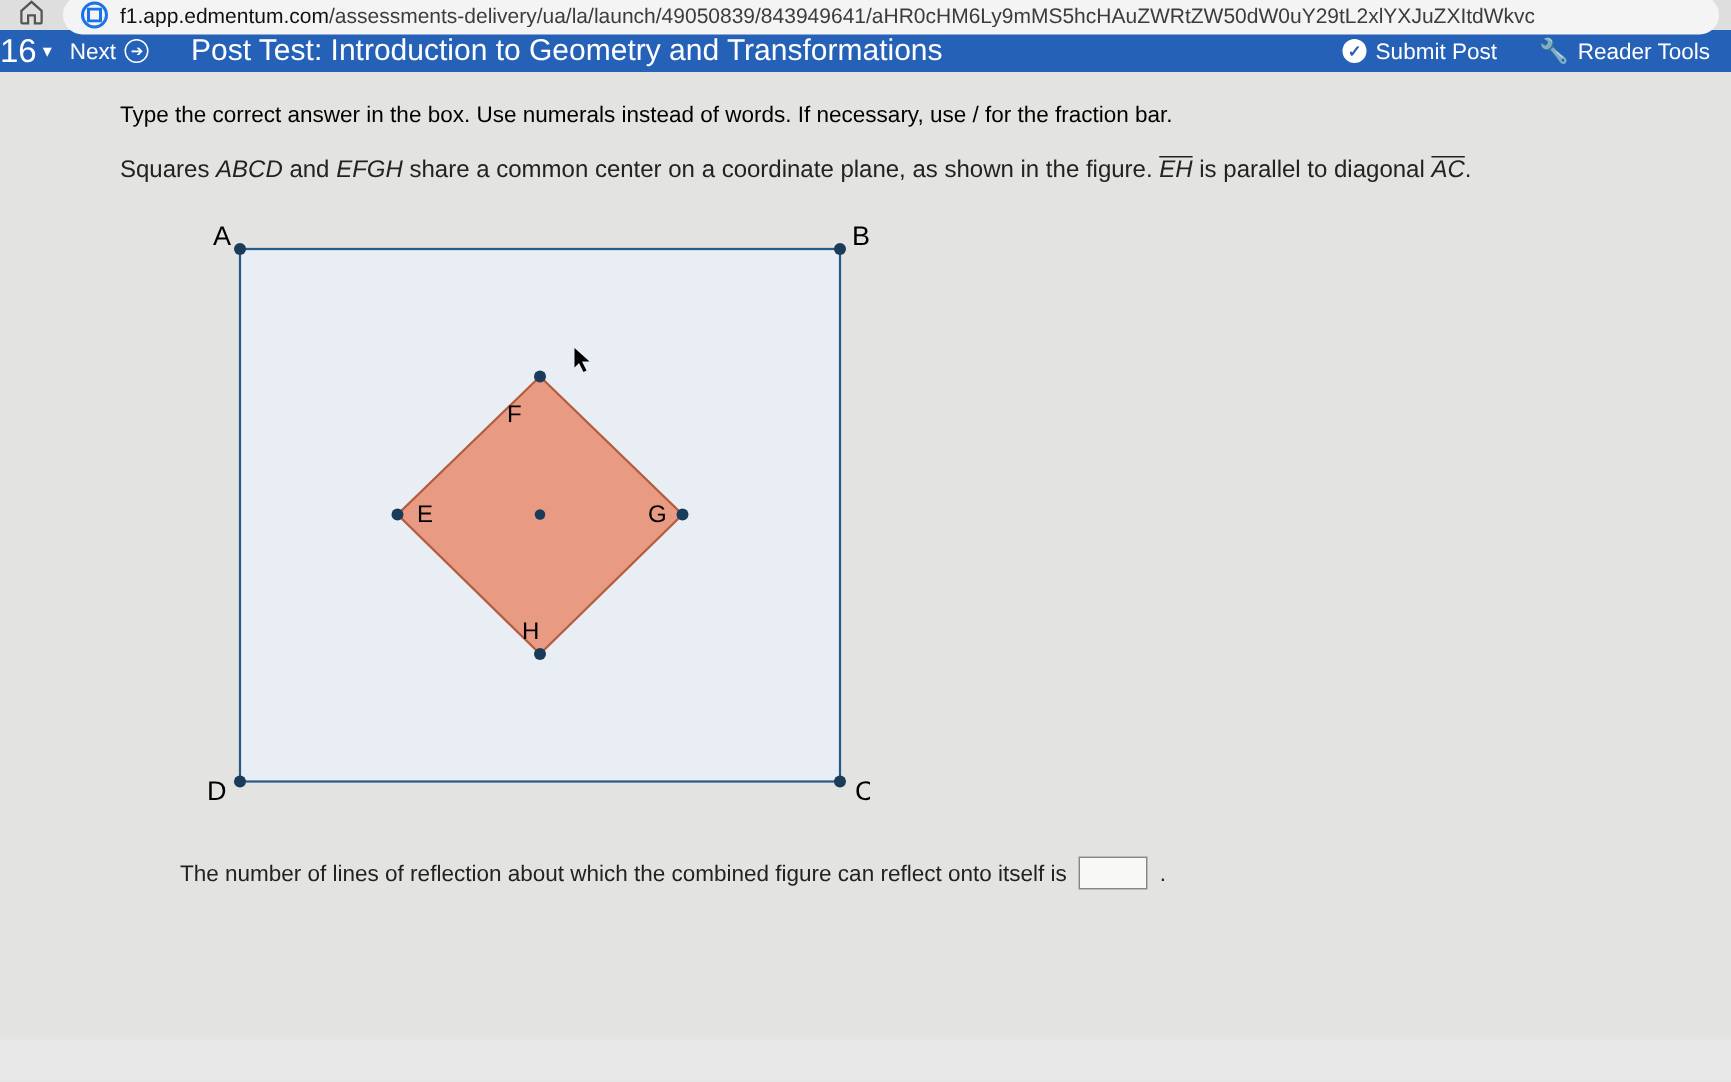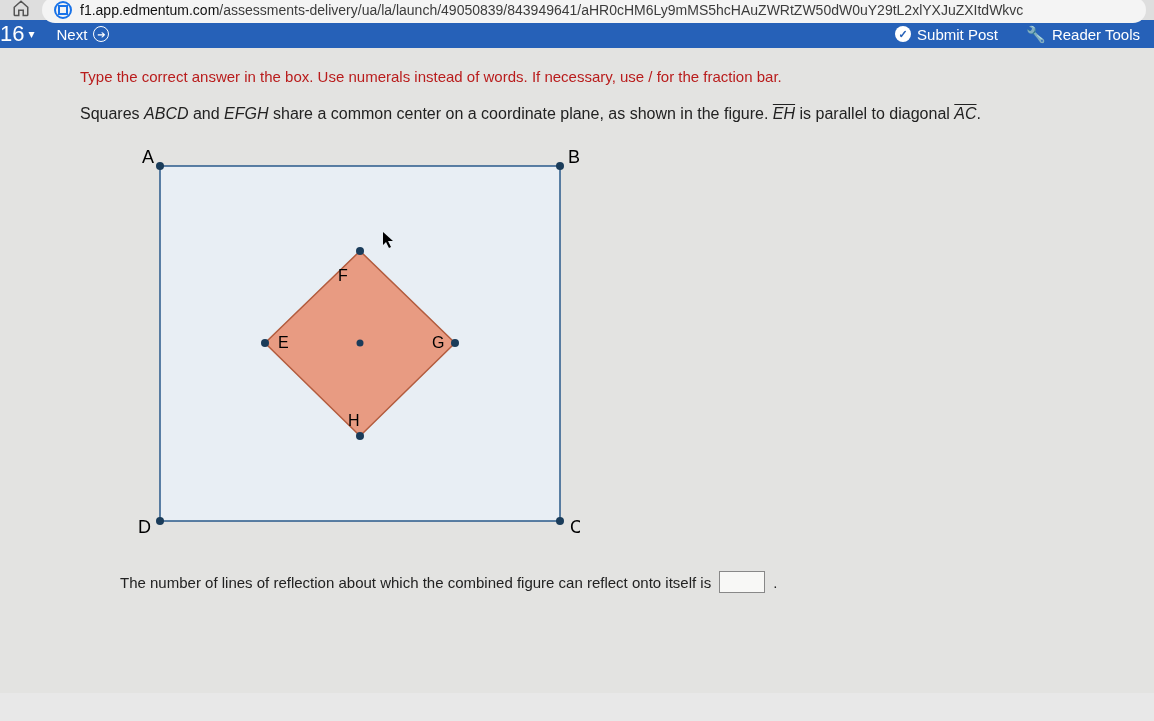--- a/index.html
+++ b/index.html
@@ -64,21 +64,21 @@
   .q-count {
     font-size: 22px;
     font-weight: 400;
     padding: 0 4px 0 0;
     display:flex;
     align-items:center;
     gap:4px;
   }
   .chev { font-size: 12px; }
   .next-btn {
-    margin-left: 18px;
+    margin-left: 8px;
     display: flex;
     align-items: center;
     gap: 6px;
     cursor: pointer;
   }
   .circle-arrow {
     width: 16px; height:16px; border-radius:50%;
     border:1px solid #fff;
     display:flex;align-items:center;justify-content:center;
     font-size:10px;
@@ -105,21 +105,21 @@
   }
   .wrench { font-size: 16px; }
   .content-area {
     padding: 20px 40px 20px 80px;
     background: #e3e3e1;
     height: calc(721px - 32px - 44px);
     overflow: hidden;
   }
   .instructions {
     font-size: 15px;
-    color: #b91c1c;
+    color: #000000;
     margin-bottom: 20px;
   }
   .problem-text {
     font-size: 16px;
     color: #222;
     margin-bottom: 18px;
   }
   .overline { text-decoration: overline; font-style: italic; }
   .ital { font-style: italic; }
   .figure-wrap {
@@ -174,20 +174,21 @@
 
 <div class="top-nav">
   <span class="q-count">
     <span>16</span>
     <span class="chev">▾</span>
   </span>
   <span class="next-btn">
     <span>Next</span>
     <span class="circle-arrow">➔</span>
   </span>
+  <span class="test-title">Post Test: Introduction to Geometry and Transformations</span>
   <span class="nav-spacer"></span>
   <span class="submit-btn">
     <span class="check-circle">✓</span>
     <span>Submit Post</span>
   </span>
   <span class="reader-btn">
     <span class="wrench">🔧</span>
     <span>Reader Tools</span>
   </span>
 </div>

